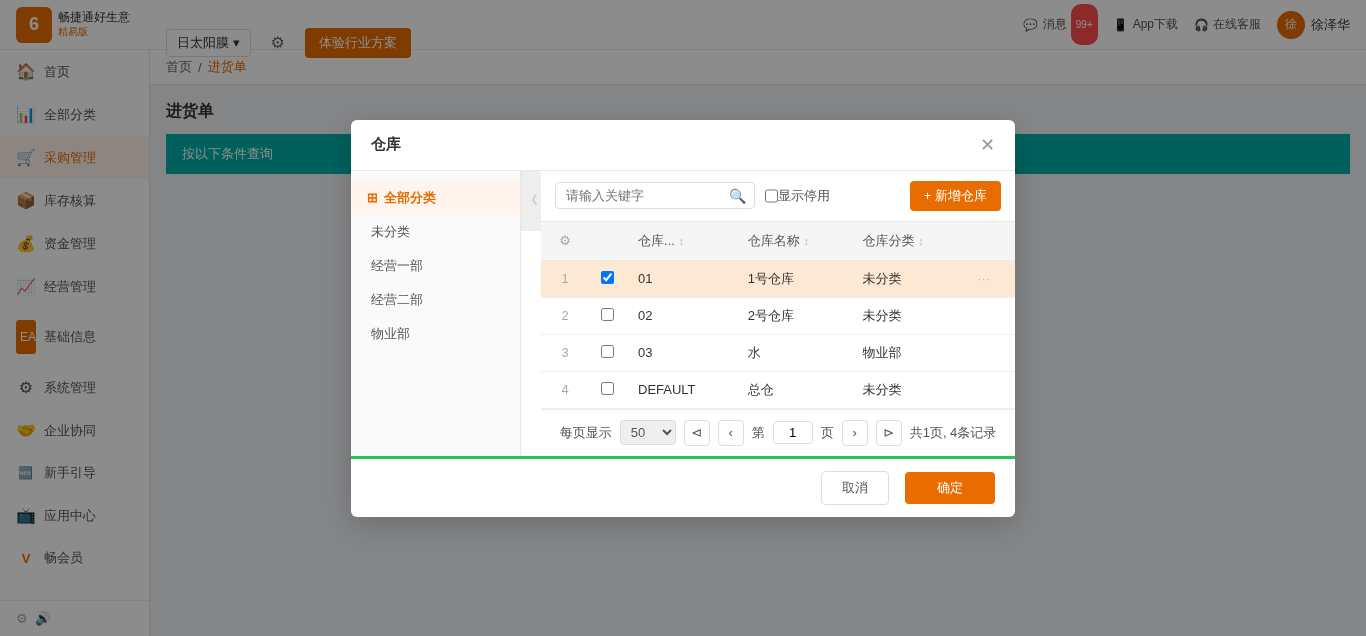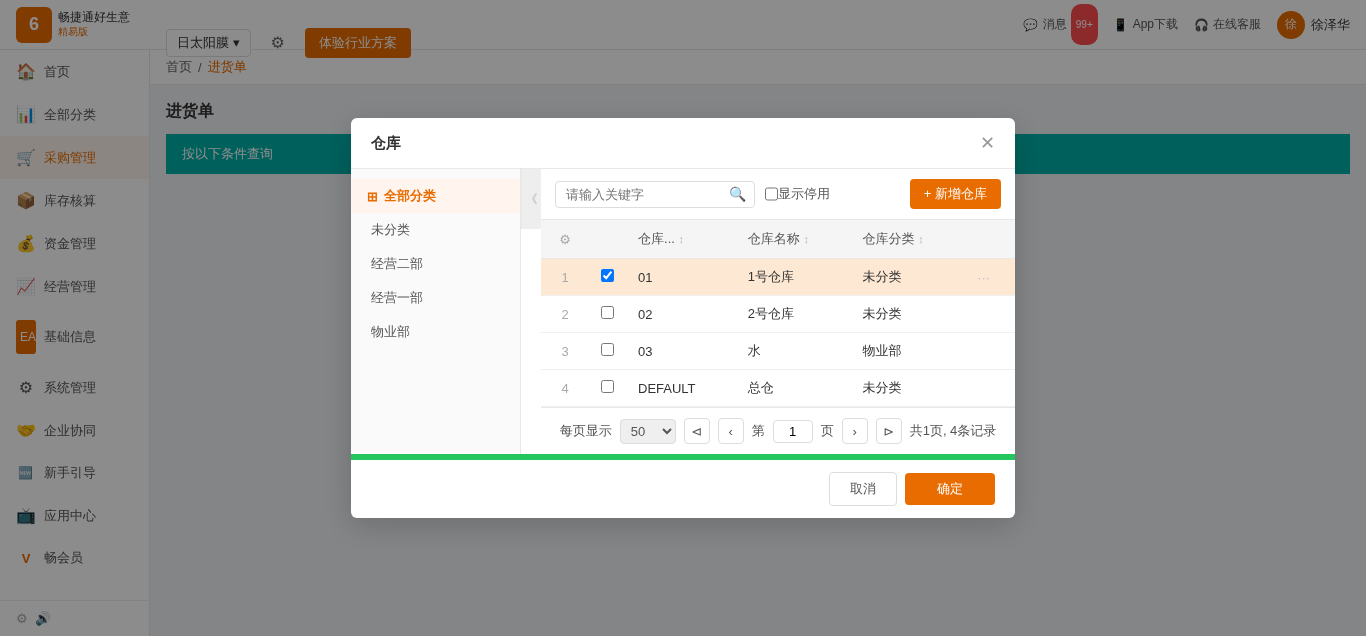--- a/index.html
+++ b/index.html
@@ -186,21 +186,21 @@
     .page-btn {
       width: 26px; height: 26px; border: 1px solid #ddd; border-radius: 4px;
       background: #fff; cursor: pointer; display: flex; align-items: center; justify-content: center;
       color: #555; font-size: 13px;
     }
     .page-input { width: 40px; border: 1px solid #ddd; border-radius: 4px; padding: 3px 6px; text-align: center; font-size: 13px; }
 
     
     .modal-footer {
       display: flex; align-items: center; justify-content: flex-end;
-      padding: 12px 20px; border-top: 6px solid #22c55e; gap: 8px;
+      padding: 12px 20px; border-top: 3px solid #22c55e; gap: 16px;
     }
     .cancel-btn {
       border: 1px solid #ddd; background: #fff; border-radius: 4px;
       padding: 7px 20px; cursor: pointer; color: #555; font-size: 13px;
     }
     .confirm-btn {
       background: #e86c00; color: #fff; border: none; border-radius: 4px;
       padding: 7px 32px; cursor: pointer; font-size: 13px;
     }
   </style>
@@ -329,24 +329,24 @@
 
       <div class="cat-panel">
         <div class="cat-all">
           <span>⊞</span>
           <span>全部分类</span>
         </div>
         <div class="cat-item">
           <span>未分类</span>
         </div>
         <div class="cat-item">
+          <span>经营一部</span>
+        </div>
+        <div class="cat-item">
           <span>经营二部</span>
-        </div>
-        <div class="cat-item">
-          <span>经营一部</span>
         </div>
         <div class="cat-item">
           <span>物业部</span>
         </div>
       </div>
       <div class="collapse-btn">
         <span>《</span>
       </div>
 
       <div class="right-panel">

